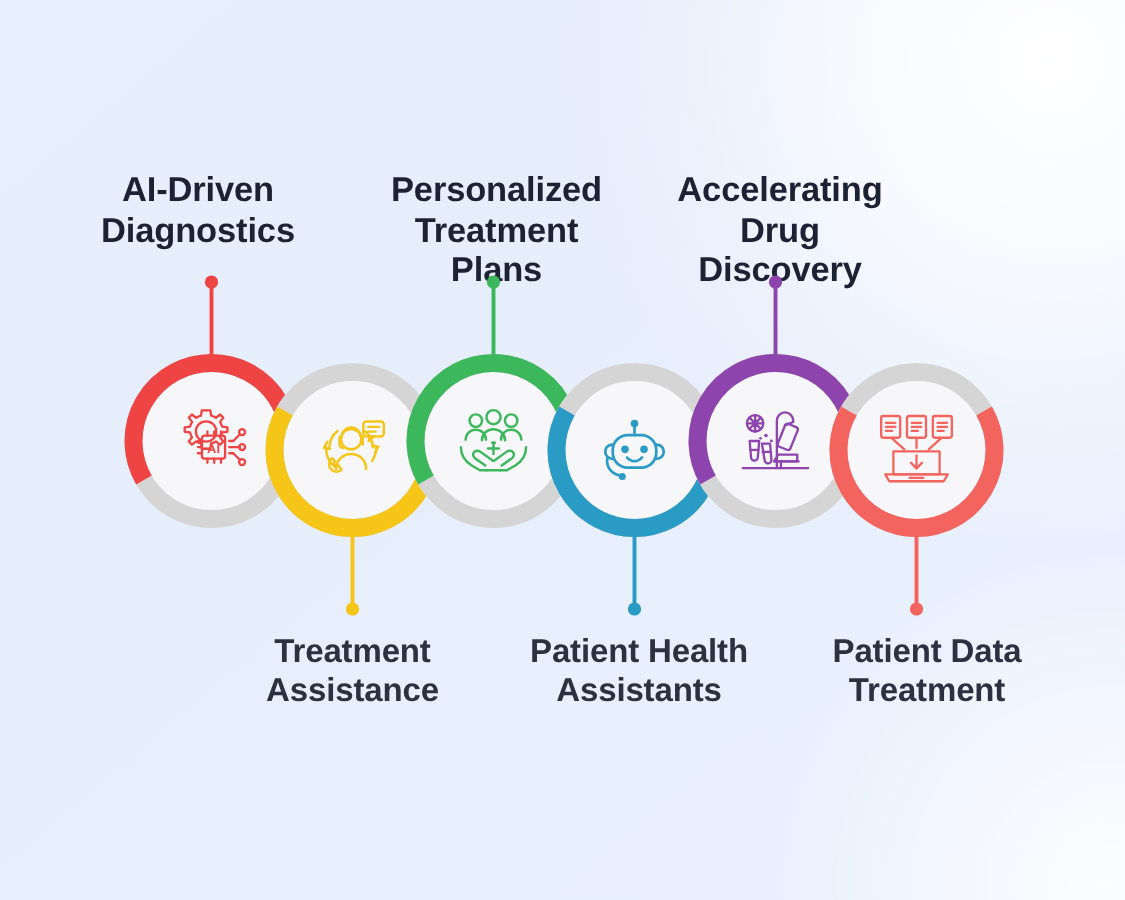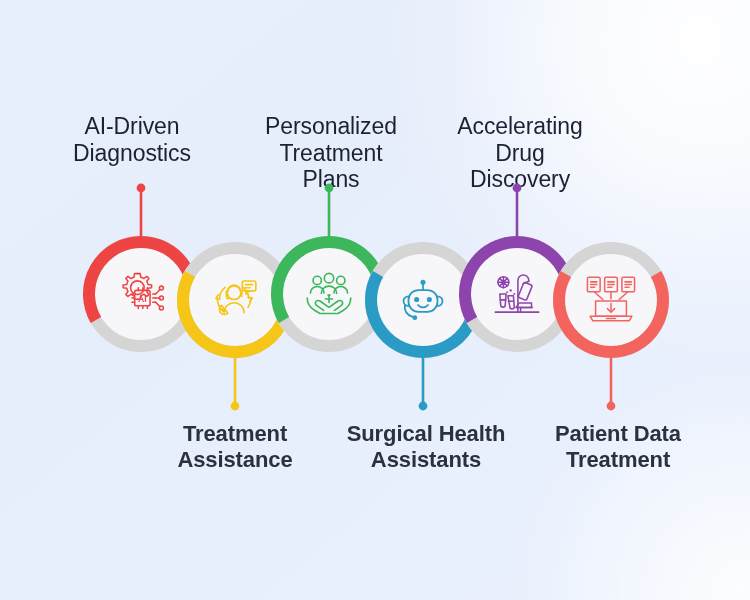--- a/index.html
+++ b/index.html
@@ -20,21 +20,21 @@
       radial-gradient(circle 420px at 700px 40px, rgba(255,255,255,0.98) 0%, rgba(255,255,255,0.75) 28%, rgba(255,255,255,0.25) 55%, rgba(255,255,255,0.0) 78%),
       radial-gradient(circle 300px at 740px 590px, rgba(255,255,255,0.85) 0%, rgba(255,255,255,0.35) 45%, rgba(255,255,255,0) 75%),
       linear-gradient(140deg, #e7eefc 0%, #e6edfb 35%, #e9f0fd 70%, #eaf1fd 100%);
     overflow: hidden;
   }
 
   
   .label {
     position: absolute;
     text-align: center;
-    font-weight: 400;
+    font-weight: 700;
     letter-spacing: -0.1px;
     line-height: 1.16;
     color: #1c2233;
     white-space: pre-line;
   }
   .label.top    { font-size: 23px; }
   .label.bottom { font-size: 22px; color: #2b3141; font-weight: 600; }
 
   #label-0 { left: 34px;  top: 113px; width: 196px; }
   #label-2 { left: 232px; top: 113px; width: 198px; }
@@ -82,21 +82,21 @@
 Diagnostics</div>
   <div class="label top" id="label-2">Personalized
 Treatment
 Plans</div>
   <div class="label top" id="label-4">Accelerating
 Drug
 Discovery</div>
 
   <div class="label bottom" id="label-1">Treatment
 Assistance</div>
-  <div class="label bottom" id="label-3">Surgical Health
+  <div class="label bottom" id="label-3">Patient Health
 Assistants</div>
   <div class="label bottom" id="label-5">Patient Data
 Treatment</div>
 
   <div id="chain">
       <div class="node" style="left: 13px; top: 166px; width: 256px; height: 256px;">
     <svg width="256" height="256" viewBox="0 0 256 256">
       <circle cx="128" cy="128" r="58" fill="#f7f7fa"></circle>
       <circle cx="128" cy="128" r="52" fill="none" stroke="#d5d5d5" stroke-width="12"></circle>
       <path d="M 82.9666790032092 154 A 52 52 0 1 1 173.03332099679082 154" fill="none" stroke="#ef4444" stroke-width="12" stroke-linecap="butt"></path>

